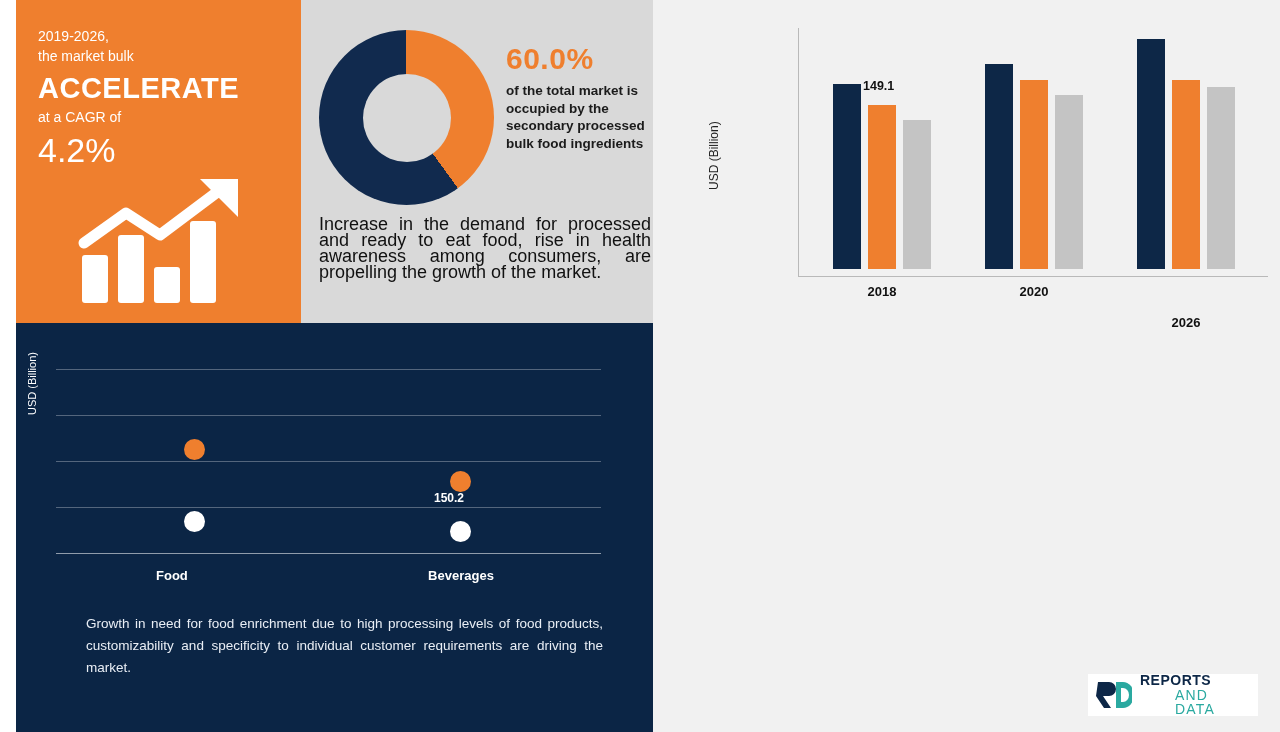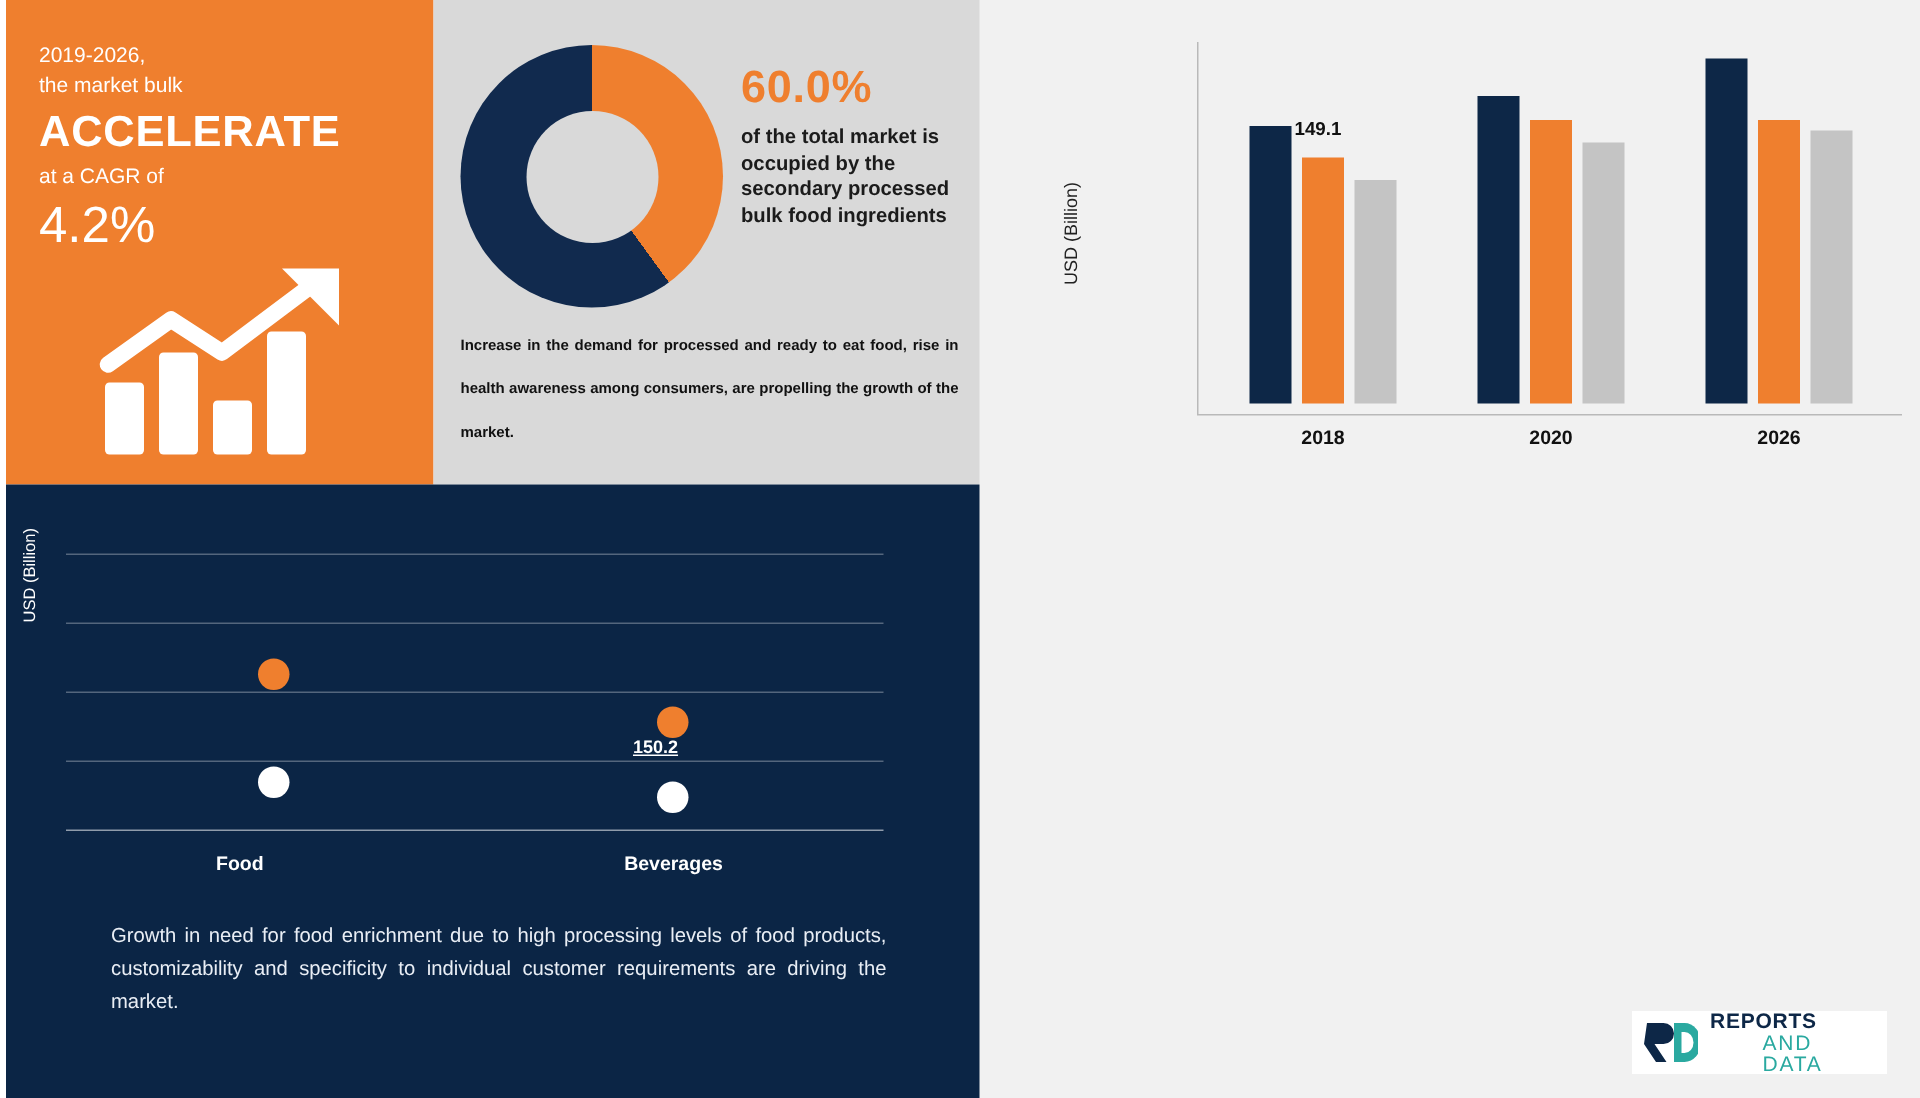--- a/index.html
+++ b/index.html
@@ -6,21 +6,21 @@
   html, body { margin:0; padding:0; }
   body {
     width:1280px; height:732px;
     font-family:"Liberation Sans", sans-serif;
     background:#ffffff;
     overflow:hidden;
   }
   .page { position:relative; width:1280px; height:732px; }
 
   
-  .left { position:absolute; left:4px; top:0; width:653px; height:628px;padding-left:16px; }
+  .left { position:absolute; left:16px; top:0; width:653px; height:628px;padding-left:16px; }
 
   .cagr-panel {
     position:absolute; left:0; top:0; width:285px; height:323px;
     background:#ef7f2e; color:#ffffff; padding:26px 18px 0 22px;
   }
   .cagr-l1 { font-size:14px; line-height:20px; font-weight:400; }
   .cagr-accel { font-size:29px; font-weight:700; letter-spacing:.5px; margin-top:6px; }
   .cagr-l3 { font-size:14px; margin-top:4px; }
   .cagr-val { font-size:34px; font-weight:400; margin-top:6px; }
   .chart-icon { position:absolute; left:60px; bottom:16px; width:190px; height:130px; }
@@ -38,39 +38,39 @@
   .donut::after {
     content:""; position:absolute; left:50%; top:50%;
     width:88px; height:88px; margin:-44px 0 0 -44px;
     border-radius:50%; background:#d9d9d9;
   }
   .donut-stat { position:absolute; left:205px; top:42px; width:150px; }
   .donut-pct { color:#ef7f2e; font-size:30px; font-weight:700; letter-spacing:.5px; }
   .donut-desc { color:#1b1b1b; font-size:13.5px; font-weight:700; line-height:17.5px; margin-top:6px; }
   .donut-note {
     position:absolute; left:18px; right:18px; top:216px;
-    font-size:10px; font-weight:700; line-height:29px; color:#111; text-align:justify;
+    font-size:18px; font-weight:400; line-height:16px; color:#111; text-align:justify;
   }
 
   .navy-panel {
     position:absolute; left:0; top:323px; width:653px; height:409px;
     background:#0b2545; color:#ffffff;
   }
   .dot-chart { position:absolute; left:40px; top:40px; width:545px; height:190px; }
   .grid-line { position:absolute; left:0; width:545px; height:1px; background:rgba(255,255,255,.30); }
   .axis-line { position:absolute; left:0; width:545px; height:1px; background:rgba(255,255,255,.55); }
   .y-axis-label {
     position:absolute; left:10px; top:92px;
     transform:rotate(-90deg); transform-origin:left top;
     font-size:11px; color:#ffffff; white-space:nowrap;
   }
   .dot { position:absolute; width:21px; height:21px; border-radius:50%; }
   .dot.orange { background:#ef7f2e; }
   .dot.white { background:#ffffff; }
-  .dot-value { position:absolute; font-size:12px; font-weight:700; color:#ffffff;text-decoration:underline; }
+  .dot-value { position:absolute; font-size:12px; font-weight:700; color:#ffffff; }
   .cat-label { position:absolute; font-size:13px; font-weight:700; color:#ffffff; }
   .navy-note {
     position:absolute; left:70px; right:66px; top:290px;
     font-size:13.5px; line-height:22px; color:#e9eef5; text-align:justify;
   }
 
   
   .right { position:absolute; left:653px; top:0; width:627px; height:732px; background:#f1f1f1; }
 
   .bar-chart { position:absolute; left:40px; top:20px; width:560px; height:290px; }
@@ -176,21 +176,21 @@
           <div class="bar na" style="height:230px;"></div>
           <div class="bar eu" style="height:189px;"></div>
           <div class="bar ap" style="height:182px;"></div>
         </div>
         <div class="bar-data-label" style="left:64px; top:58px;">149.1</div>
       </div>
 
       <div class="bar-x-labels">
         <div class="bar-x-label" style="left:8px;">2018</div>
         <div class="bar-x-label" style="left:160px;">2020</div>
-        <div class="bar-x-label" style="left:312px;">2026</div>
+        <div class="bar-x-label" style="left:312px;margin-top:31px;">2026</div>
       </div>
 
     </div>
 
     <div class="logo">
       <svg class="logo-mark" viewBox="0 0 36 30">
         <path d="M2 2 h11 a7 7 0 0 1 0 14 h-6 l8 12 h-7 l-8 -12 z" fill="#0d2747"></path>
         <path d="M20 2 h7 a11 13 0 0 1 0 26 h-7 z" fill="#2aa9a0"></path>
         <path d="M25 8 h2 a6 7 0 0 1 0 14 h-2 z" fill="#ffffff"></path>
       </svg>

